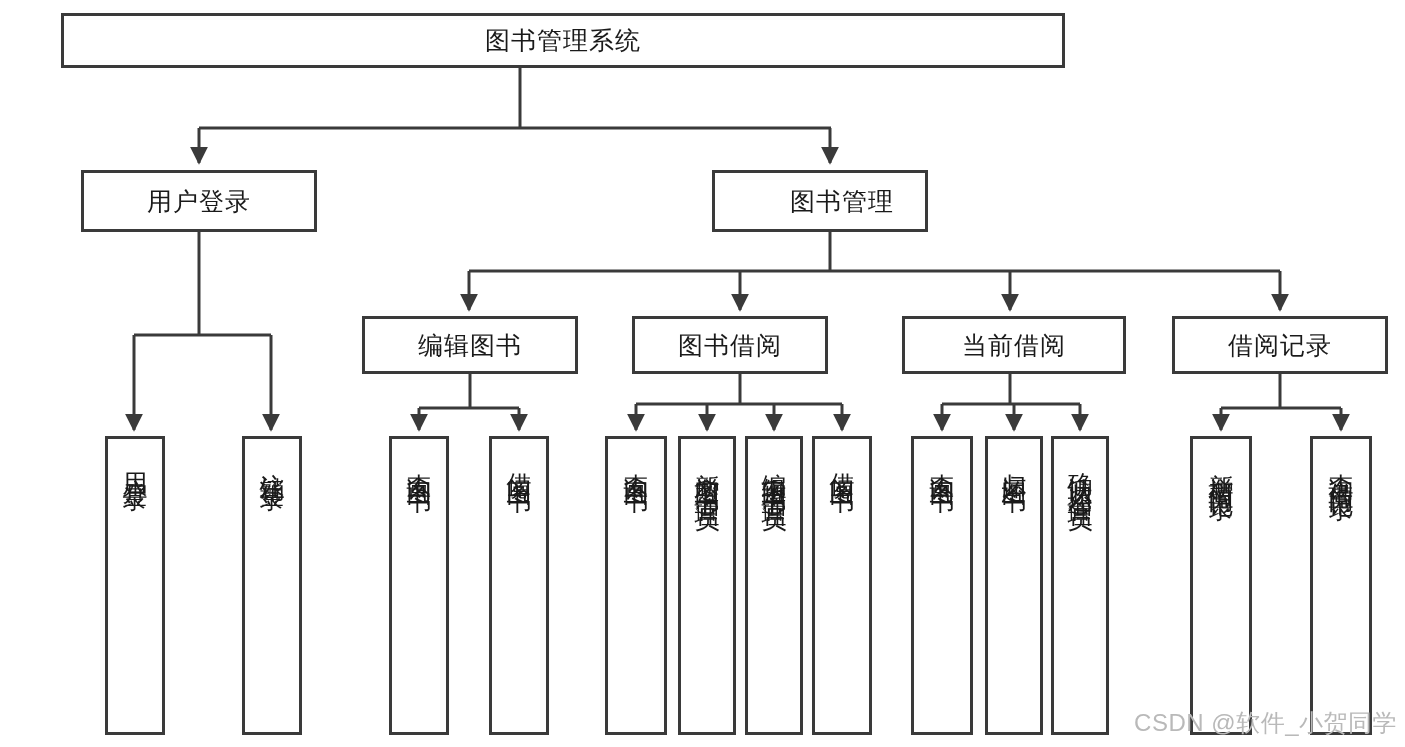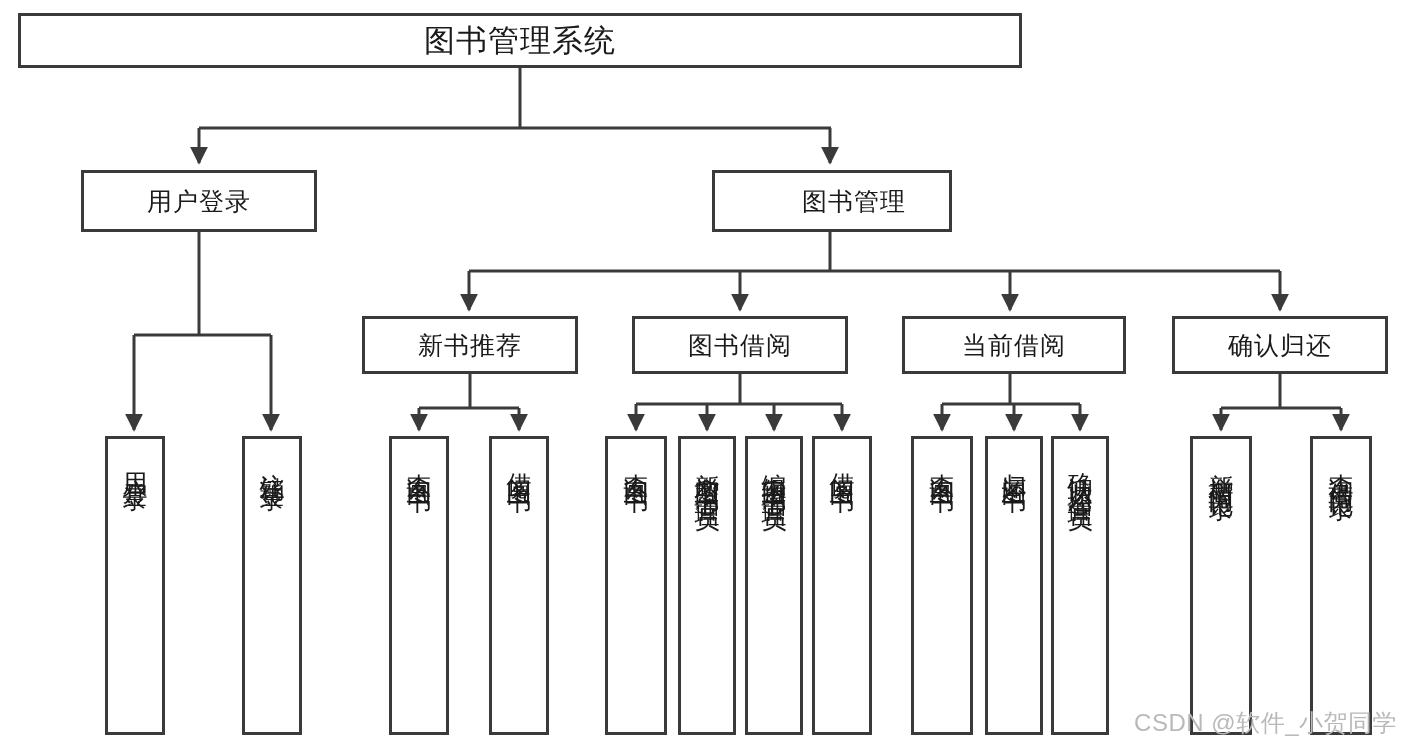--- a/index.html
+++ b/index.html
@@ -45,21 +45,22 @@
     padding-top: 14px;
   }
   .node.vert .vtext {
     writing-mode: vertical-rl;
     text-orientation: upright;
     letter-spacing: 5px;
     line-height: 1;
     white-space: nowrap;
   }
   .node.root {
-    font-size: 31px;
+    font-size: 25px;
+    margin-left: 43px;
   }
   #watermark {
     position: absolute;
     right: 8px;
     bottom: 8px;
     font-size: 24px;
     color: #b9b9b9;
     letter-spacing: 0.5px;
     white-space: nowrap;
     pointer-events: none;
@@ -120,35 +121,35 @@
     </g>
   </svg>
 
   <div class="node horiz root" style="left:18px; top:13px; width:1004px; height:55px;">
     <span>图书管理系统</span>
   </div>
 
   <div class="node horiz" style="left:81px; top:170px; width:236px; height:62px;">
     <span>用户登录</span>
   </div>
-  <div class="node horiz" style="left:712px; top:170px; width:240px; height:62px;padding-left:44px;">
+  <div class="node horiz" style="left:712px; top:170px; width:216px; height:62px;padding-left:44px;">
     <span>图书管理</span>
   </div>
 
   <div class="node horiz" style="left:362px; top:316px; width:216px; height:58px;">
-    <span>新书推荐</span>
+    <span>编辑图书</span>
   </div>
-  <div class="node horiz" style="left:632px; top:316px; width:216px; height:58px;">
+  <div class="node horiz" style="left:632px; top:316px; width:196px; height:58px;">
     <span>图书借阅</span>
   </div>
   <div class="node horiz" style="left:902px; top:316px; width:224px; height:58px;">
     <span>当前借阅</span>
   </div>
   <div class="node horiz" style="left:1172px; top:316px; width:216px; height:58px;">
-    <span>确认归还</span>
+    <span>借阅记录</span>
   </div>
 
   <div class="node vert" style="left:105px; top:436px; width:60px; height:299px;">
     <span class="vtext">用户登录</span>
   </div>
   <div class="node vert" style="left:242px; top:436px; width:60px; height:299px;">
     <span class="vtext">注销登录</span>
   </div>
   <div class="node vert" style="left:389px; top:436px; width:60px; height:299px;">
     <span class="vtext">查询图书</span>

